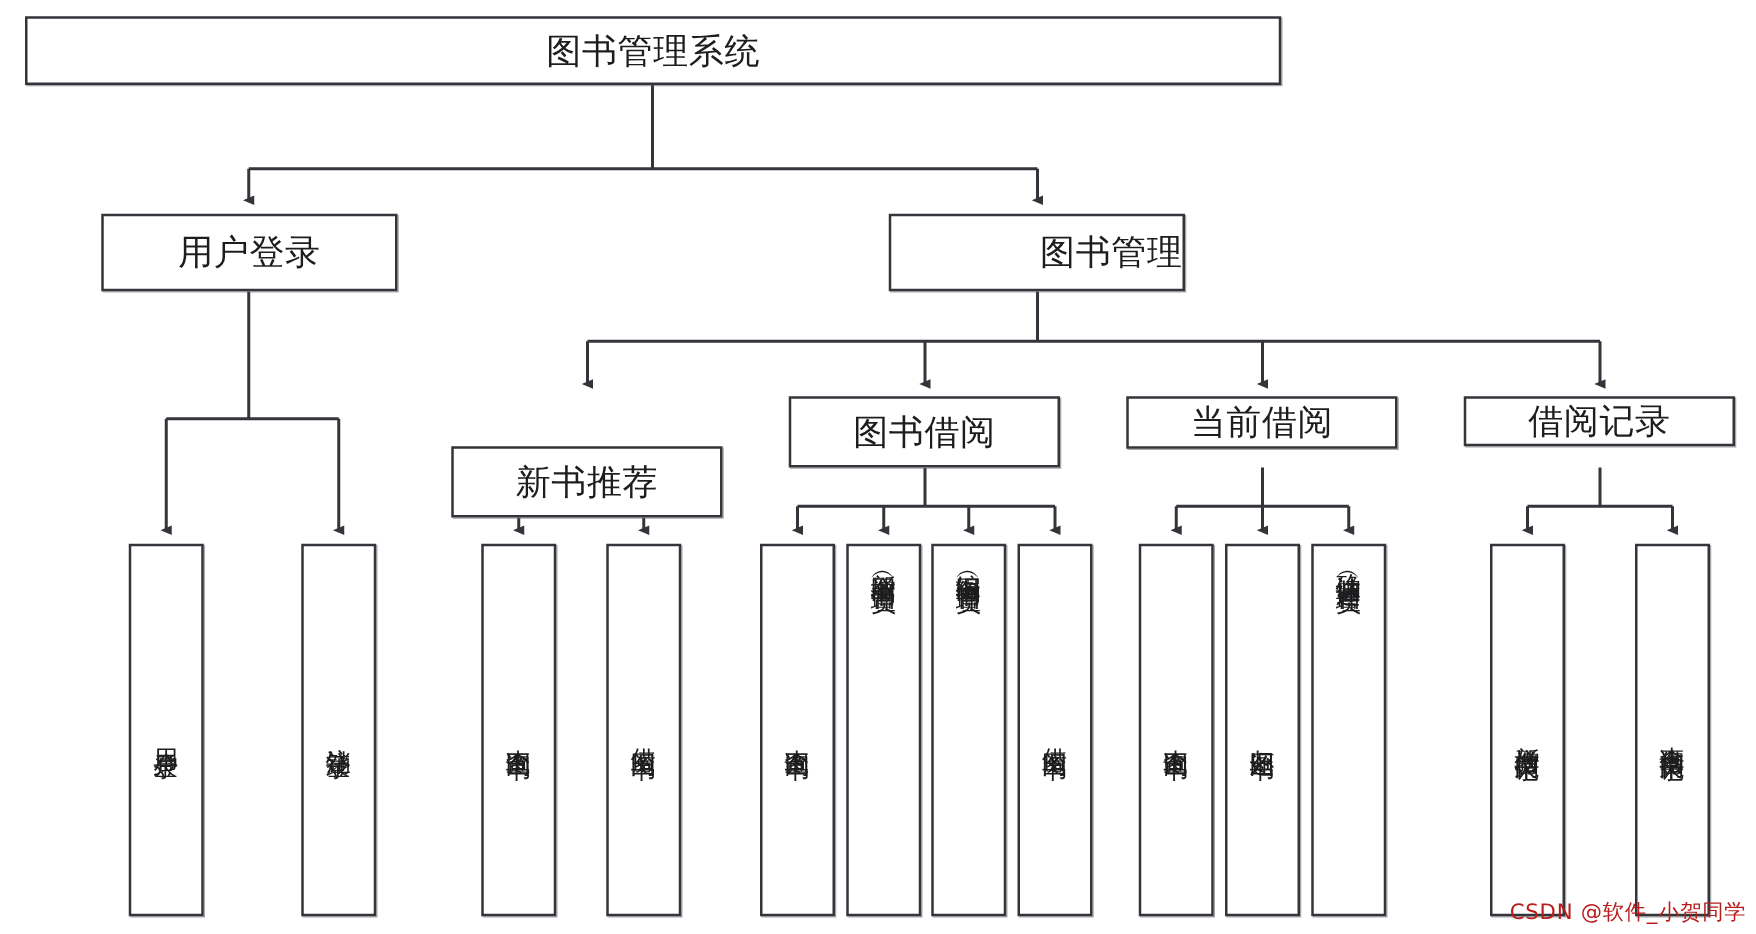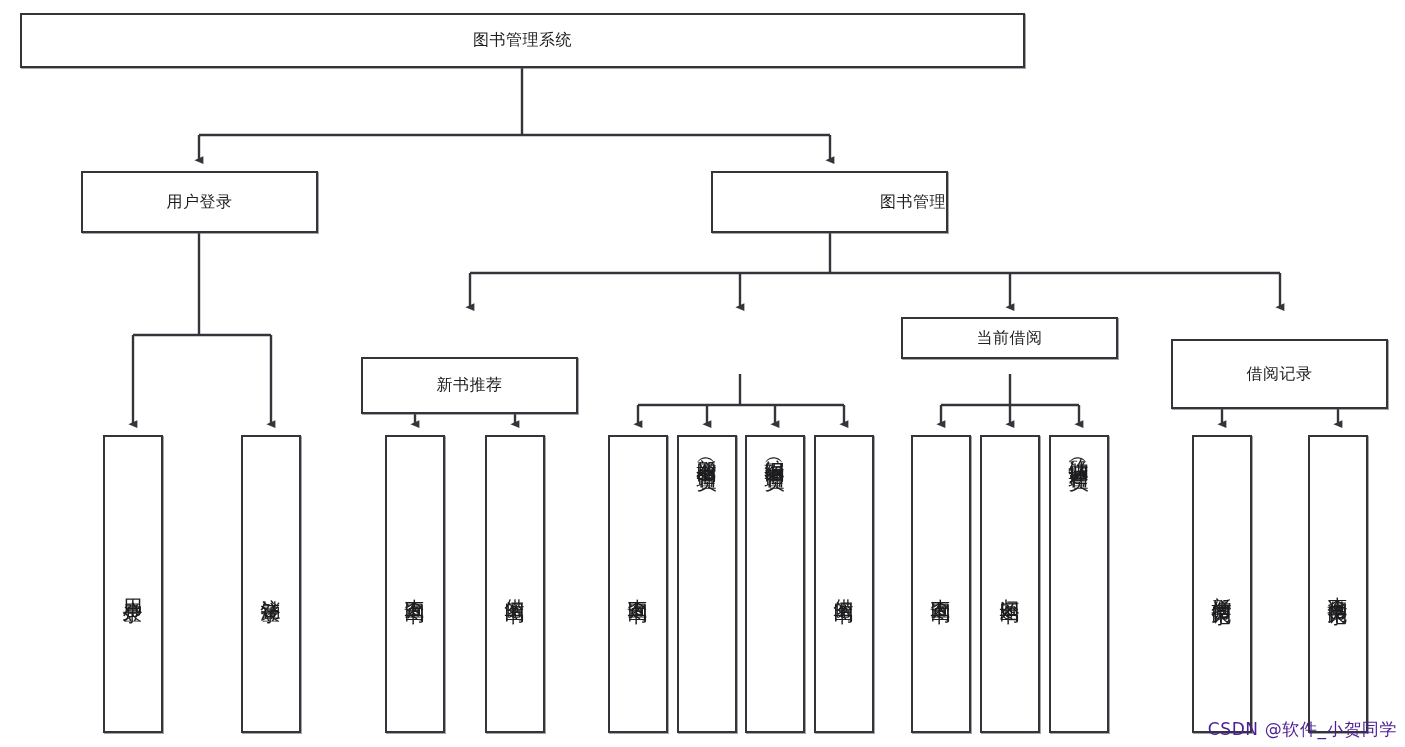--- a/index.html
+++ b/index.html
@@ -29,21 +29,21 @@
     box-sizing: border-box;
     border: 2px solid #33353a;
     background: #ffffff;
     display: flex;
     align-items: center;
     justify-content: center;
     box-shadow: 1px 1px 0 rgba(90,92,96,0.55);
   }
   .node-label {
     color: #1d1d1f;
-    font-size: 16px;
+    font-size: 28px;
     line-height: 1.28;
     letter-spacing: 0.5px;
     white-space: nowrap;
     text-align: center;
   }
   .node-box.vertical {
     align-items: flex-start;
     padding-top: 6px;
   }
   .node-box.vertical .node-label {
@@ -57,21 +57,21 @@
     margin: 0 auto;
   }
   .node-box.vertical.center-v {
     align-items: center;
   }
   #watermark {
     position: absolute;
     right: 8px;
     bottom: 6px;
     font-size: 17px;
-    color: #4c1d95;
+    color: #b91c1c;
     letter-spacing: 0.6px;
     white-space: nowrap;
     pointer-events: none;
   }
 </style>
 </head>
 <body>
 
 <div id="diagram-root">
 
@@ -144,24 +144,27 @@
   <div class="node-box" style="left:81px; top:171px; width:237px; height:62px;">
     <span class="node-label">用户登录</span>
   </div>
   <div class="node-box" style="left:711px; top:171px; width:237px; height:62px;justify-content:flex-end;">
     <span class="node-label">图书管理</span>
   </div>
 
   <div class="node-box" style="left:361px; top:317px; width:217px; height:57px;margin-top:40px;">
     <span class="node-label">新书推荐</span>
   </div>
+  <div class="node-box" style="left:631px; top:317px; width:217px; height:57px;">
+    <span class="node-label">图书借阅</span>
+  </div>
   <div class="node-box" style="left:901px; top:317px; width:217px; height:42px;">
     <span class="node-label">当前借阅</span>
   </div>
-  <div class="node-box" style="left:1171px; top:317px; width:217px; height:70px;margin-top:22px;">
+  <div class="node-box" style="left:1171px; top:317px; width:217px; height:40px;">
     <span class="node-label">借阅记录</span>
   </div>
 
   <div class="node-box vertical center-v" style="left:103px; top:435px; width:60px; height:298px;">
     <span class="node-label">用户登录</span>
   </div>
   <div class="node-box vertical center-v" style="left:241px; top:435px; width:60px; height:298px;">
     <span class="node-label">注销登录</span>
   </div>
 

